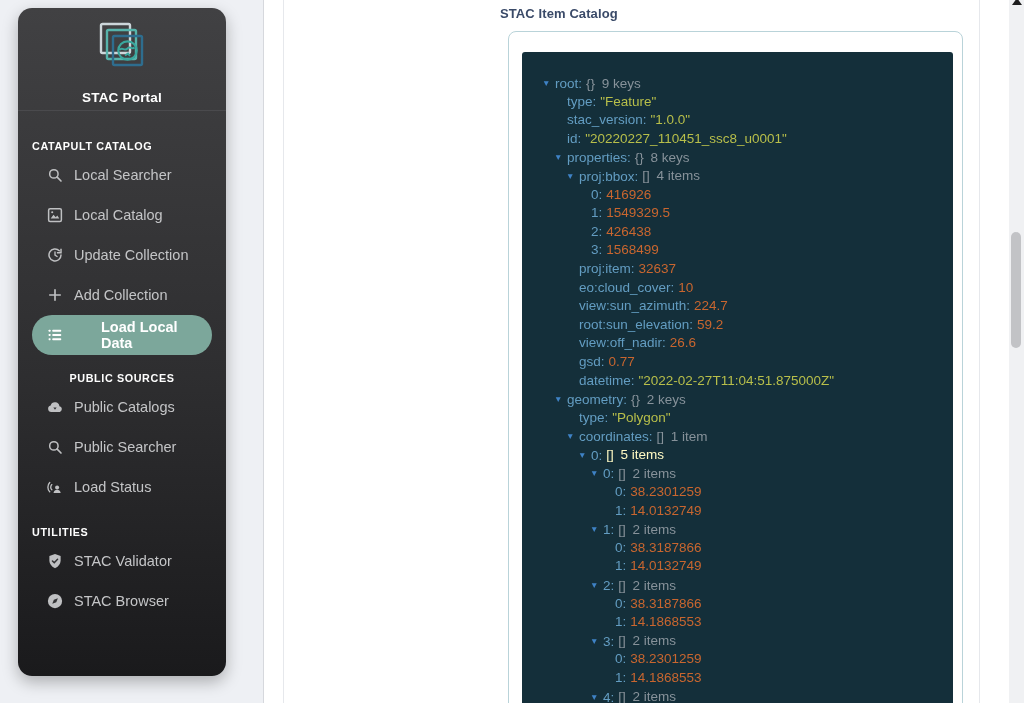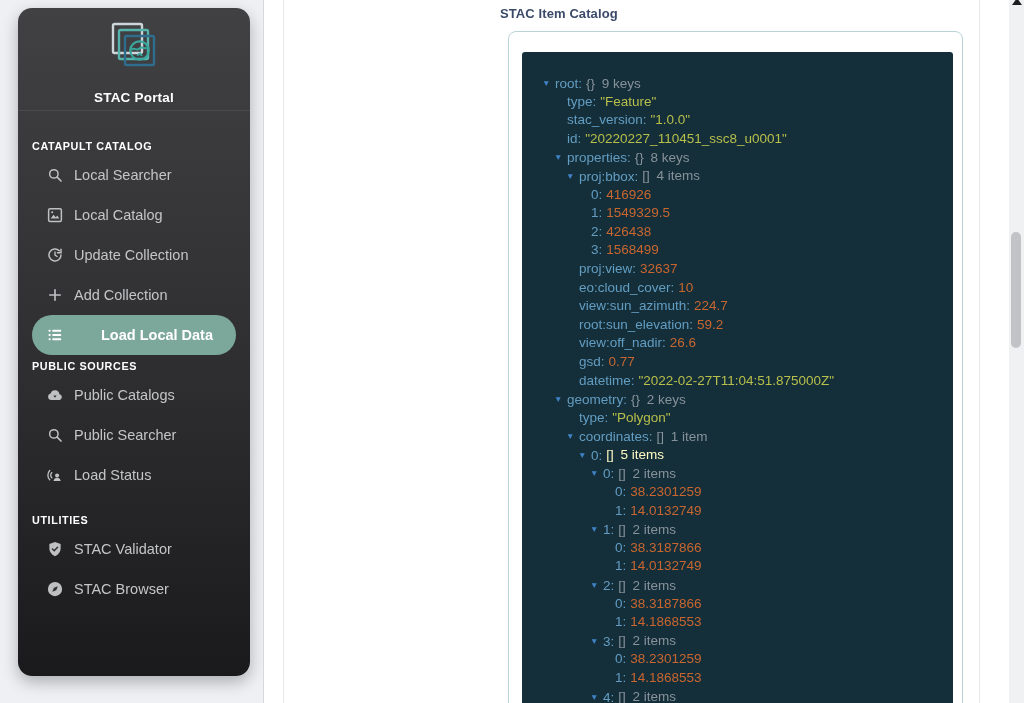--- a/index.html
+++ b/index.html
@@ -4,34 +4,34 @@
 <style>
   html,body{margin:0;padding:0;}
   body{
     width:1024px;height:703px;position:relative;overflow:hidden;
     background:#eef0f4;
     font-family:"Liberation Sans", sans-serif;
     -webkit-font-smoothing:antialiased;
   }
   
   .sidebar-card{
-    position:absolute;left:18px;top:8px;width:232px;height:668px;
+    position:absolute;left:18px;top:8px;width:208px;height:668px;
     border-radius:14px;
     background:linear-gradient(180deg,#414143 0%,#2e2e30 55%,#1a1a1c 100%);
     box-shadow:0 6px 16px rgba(0,0,0,.28);
     overflow:hidden;
   }
   .brand{height:103px;border-bottom:1px solid #4a4a4d;text-align:center;padding-top:14px;box-sizing:border-box;}
   .brand-title{margin-top:6px;color:#fff;font-weight:bold;font-size:13.5px;letter-spacing:.2px;}
   .nav{padding:0 14px;}
   .nav-heading{
     margin-top:26px;height:18px;line-height:18px;
     color:#fefefe;font-size:10.8px;font-weight:bold;letter-spacing:.6px;
   }
-  .nav-heading.h2{margin-top:2px;}
+  .nav-heading.h2{margin-top:14px;text-align:center;}
   .nav-heading.h3{margin-top:16px;}
   .nav-item{
     height:40px;display:flex;align-items:center;gap:10px;
     color:#c4c5c7;font-size:14.5px;cursor:pointer;border-radius:20px;
   }
   .nav-item .nav-icon{width:18px;height:18px;margin-left:14px;color:#bfc0c2;display:inline-flex;}
   .nav-item .nav-icon svg{width:18px;height:18px;}
   .nav-item.selected{background:#7ca79b;color:#ffffff;font-weight:bold;gap:37px;}
   .nav-item.selected .nav-icon{color:#ffffff;}
   
@@ -204,21 +204,21 @@
       <div class="json-row" style="padding-left: 20px;"><span class="j-arrow" style="color:#3f83c6">▼</span><span class="j-key" style="color:#639dc2">root:</span><span class="j-meta" style="color:#87929a">{} 9 keys</span></div>
       <div class="json-row" style="padding-left: 45px;"><span class="j-key" style="color:#639dc2">type:</span><span class="j-val" style="color:#b8bf4a">"Feature"</span></div>
       <div class="json-row" style="padding-left: 45px;"><span class="j-key" style="color:#639dc2">stac_version:</span><span class="j-val" style="color:#b8bf4a">"1.0.0"</span></div>
       <div class="json-row" style="padding-left: 45px;"><span class="j-key" style="color:#639dc2">id:</span><span class="j-val" style="color:#b8bf4a">"20220227_110451_ssc8_u0001"</span></div>
       <div class="json-row" style="padding-left: 32px;"><span class="j-arrow" style="color:#3f83c6">▼</span><span class="j-key" style="color:#639dc2">properties:</span><span class="j-meta" style="color:#87929a">{} 8 keys</span></div>
       <div class="json-row" style="padding-left: 44px;"><span class="j-arrow" style="color:#3f83c6">▼</span><span class="j-key" style="color:#639dc2">proj:bbox:</span><span class="j-meta" style="color:#87929a">[] 4 items</span></div>
       <div class="json-row" style="padding-left: 69px;"><span class="j-key" style="color:#639dc2">0:</span><span class="j-val" style="color:#c9662f">416926</span></div>
       <div class="json-row" style="padding-left: 69px;"><span class="j-key" style="color:#639dc2">1:</span><span class="j-val" style="color:#c9662f">1549329.5</span></div>
       <div class="json-row" style="padding-left: 69px;"><span class="j-key" style="color:#639dc2">2:</span><span class="j-val" style="color:#c9662f">426438</span></div>
       <div class="json-row" style="padding-left: 69px;"><span class="j-key" style="color:#639dc2">3:</span><span class="j-val" style="color:#c9662f">1568499</span></div>
-      <div class="json-row" style="padding-left: 57px;"><span class="j-key" style="color:#639dc2">proj:view:</span><span class="j-val" style="color:#c9662f">32637</span></div>
+      <div class="json-row" style="padding-left: 57px;"><span class="j-key" style="color:#639dc2">proj:item:</span><span class="j-val" style="color:#c9662f">32637</span></div>
       <div class="json-row" style="padding-left: 57px;"><span class="j-key" style="color:#639dc2">eo:cloud_cover:</span><span class="j-val" style="color:#c9662f">10</span></div>
       <div class="json-row" style="padding-left: 57px;"><span class="j-key" style="color:#639dc2">view:sun_azimuth:</span><span class="j-val" style="color:#c9662f">224.7</span></div>
       <div class="json-row" style="padding-left: 57px;"><span class="j-key" style="color:#639dc2">root:sun_elevation:</span><span class="j-val" style="color:#c9662f">59.2</span></div>
       <div class="json-row" style="padding-left: 57px;"><span class="j-key" style="color:#639dc2">view:off_nadir:</span><span class="j-val" style="color:#c9662f">26.6</span></div>
       <div class="json-row" style="padding-left: 57px;"><span class="j-key" style="color:#639dc2">gsd:</span><span class="j-val" style="color:#c9662f">0.77</span></div>
       <div class="json-row" style="padding-left: 57px;"><span class="j-key" style="color:#639dc2">datetime:</span><span class="j-val" style="color:#b8bf4a">"2022-02-27T11:04:51.875000Z"</span></div>
       <div class="json-row" style="padding-left: 32px;"><span class="j-arrow" style="color:#3f83c6">▼</span><span class="j-key" style="color:#639dc2">geometry:</span><span class="j-meta" style="color:#87929a">{} 2 keys</span></div>
       <div class="json-row" style="padding-left: 57px;"><span class="j-key" style="color:#639dc2">type:</span><span class="j-val" style="color:#b8bf4a">"Polygon"</span></div>
       <div class="json-row" style="padding-left: 44px;"><span class="j-arrow" style="color:#3f83c6">▼</span><span class="j-key" style="color:#639dc2">coordinates:</span><span class="j-meta" style="color:#87929a">[] 1 item</span></div>
       <div class="json-row" style="padding-left: 56px;"><span class="j-arrow" style="color:#3f83c6">▼</span><span class="j-key" style="color:#639dc2">0:</span><span class="j-meta" style="color:#fef9c3">[] 5 items</span></div>

